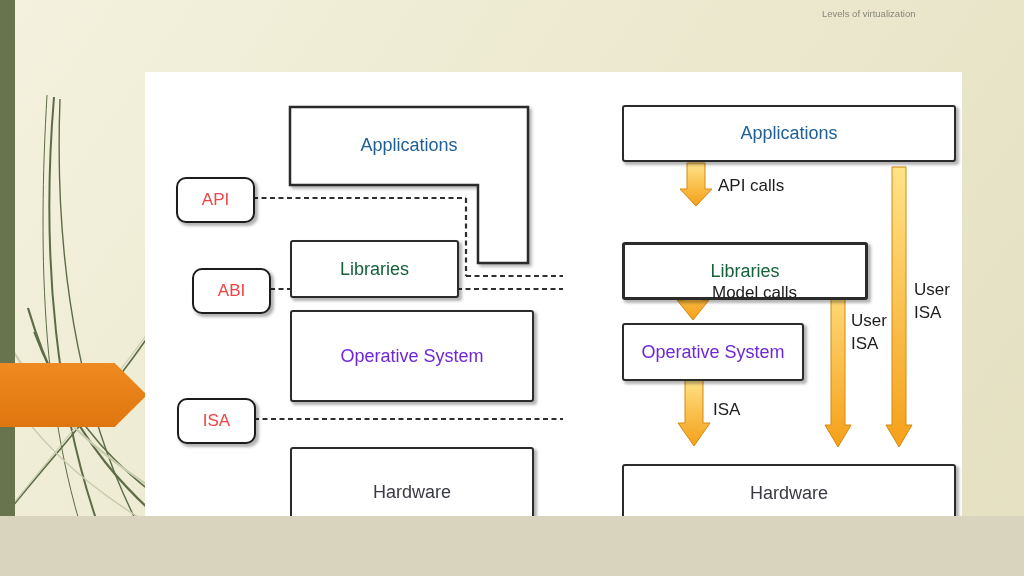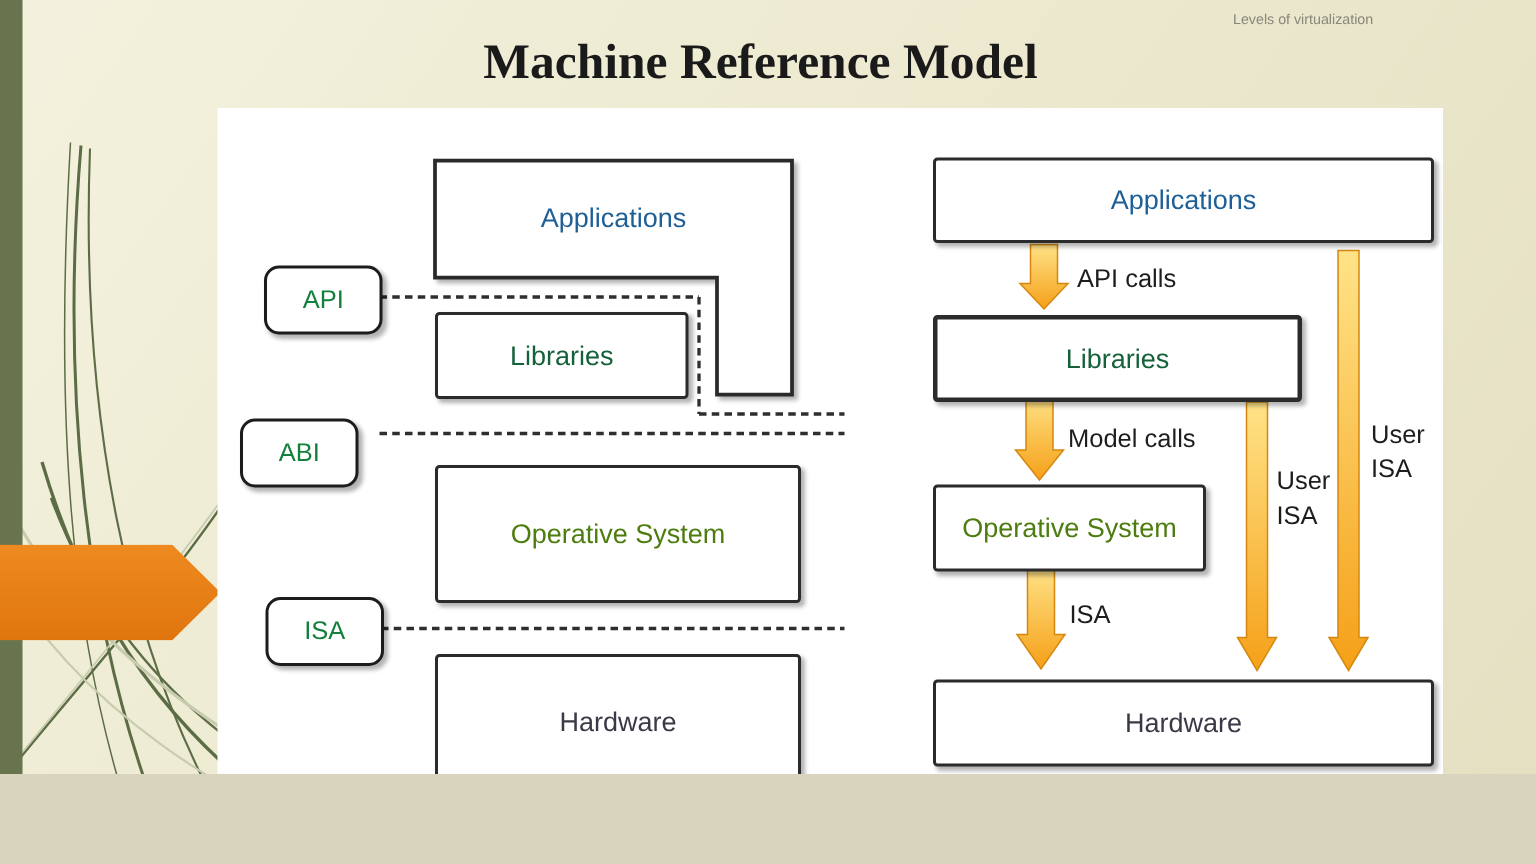--- a/index.html
+++ b/index.html
@@ -29,30 +29,30 @@
     position:absolute;background:#fff;border:2.5px solid #2b2b2b;border-radius:3px;
     box-shadow:2.5px 2.5px 3px rgba(0,0,0,.30);
     display:flex;align-items:center;justify-content:center;
     font-size:18px;
   }
   .box.thick{border-width:3px;}
   .iface{
     position:absolute;width:75px;height:42px;background:#fff;border:2.5px solid #1c1c1c;
     border-radius:10px;box-shadow:2.5px 2.5px 3px rgba(0,0,0,.30);
     display:flex;align-items:center;justify-content:center;
-    font-size:17px;color:#15803d;
+    font-size:17px;color:#ef4444;
   }
   .apps-text-left{
     left:290px;top:107px;width:238px;height:76px;
     display:flex;align-items:center;justify-content:center;
     font-size:18px;color:#1e5f96;
   }
   .arrow-label{position:absolute;font-size:17px;color:#1d1d1d;}
   .wrap2{width:48px;line-height:23px;}
-  .c-blue{color:#1e5f96;} .c-green{color:#15613a;} .c-red{color:#4d7c0f;} .c-dark{color:#3a3a46;}
+  .c-blue{color:#1e5f96;} .c-green{color:#15613a;margin-top:32px;} .c-red{color:#6d28d9;} .c-dark{color:#3a3a46;margin-top:11px;}
   svg{display:block;}
 </style>
 </head>
 <body>
 
 <div class="slide">
 
   <svg class="abs" width="1024" height="576" viewBox="0 0 1024 576" style="left:0;top:0;">
     <g stroke="#5c6d46" fill="none">
       <path d="M54,97 C42,240 50,420 118,576" stroke-width="2"></path>
@@ -70,21 +70,20 @@
   </svg>
 
   <div class="abs sidebar-bar"></div>
   <div class="abs accent-arrow"></div>
   <div class="abs bottom-strip"></div>
 
   <div class="abs meta">
     <div>Levels of virtualization</div>
   </div>
 
-  <div class="abs slide-title">Machine Reference Model</div>
 
   <div class="abs panel"></div>
 
   <svg class="abs" width="1024" height="576" viewBox="0 0 1024 576" style="left:0;top:0;">
     <defs>
       <linearGradient id="gold" x1="0" y1="0" x2="0" y2="1">
         <stop offset="0" stop-color="#ffe388"></stop>
         <stop offset="1" stop-color="#f5a018"></stop>
       </linearGradient>
       <filter id="ds" x="-10%" y="-10%" width="130%" height="130%">
@@ -109,21 +108,21 @@
       <polygon points="831,268 845,268 845,425 851,425 838,447 825,425 831,425"></polygon>
       <polygon points="892,167 906,167 906,425 912,425 899,447 886,425 892,425"></polygon>
     </g>
   </svg>
 
   <div class="abs apps-text-left">Applications</div>
 
   <div class="iface" style="left:176px;top:177px;">
     <span>API</span>
   </div>
-  <div class="iface" style="left:160px;top:268px;margin-top:11px;">
+  <div class="iface" style="left:192px;top:268px;">
     <span>ABI</span>
   </div>
   <div class="iface" style="left:177px;top:398px;">
     <span>ISA</span>
   </div>
 
   <div class="box c-green" style="left:290px;top:208px;width:165px;height:54px;">
     <span>Libraries</span>
   </div>
   <div class="box c-red" style="left:290px;top:310px;width:240px;height:88px;">

